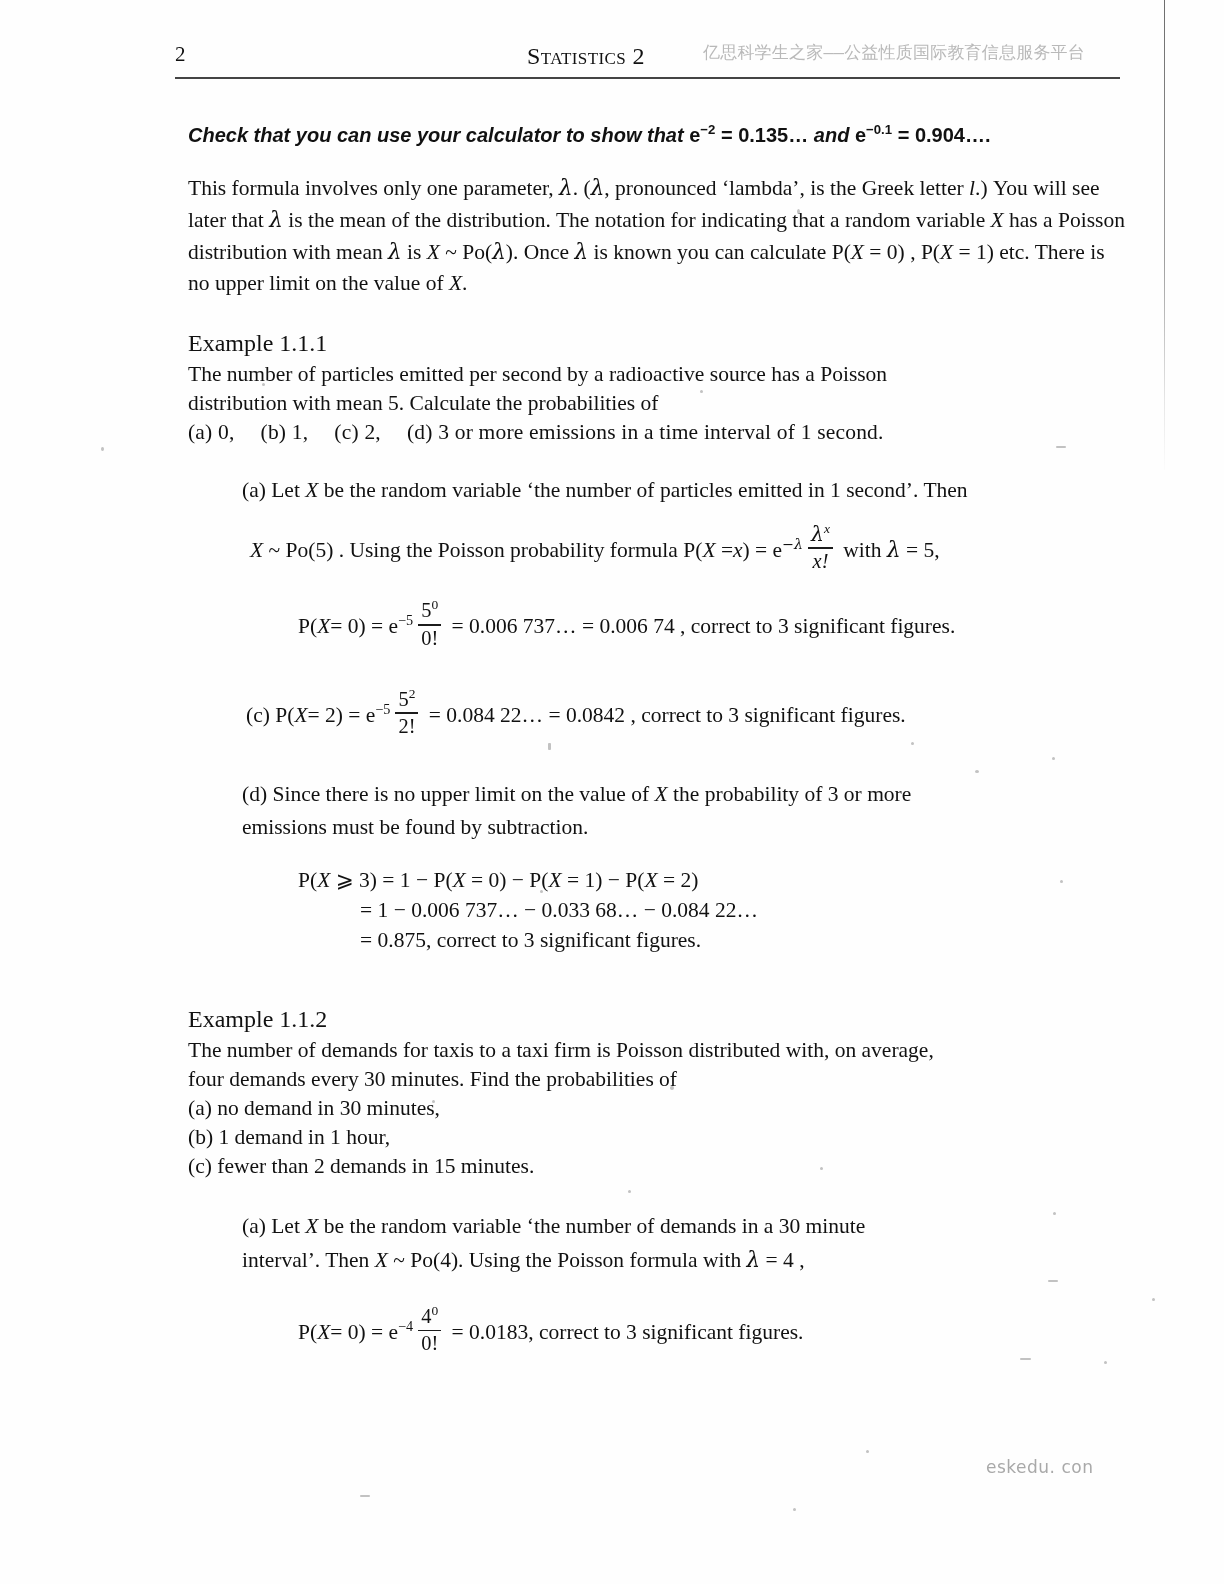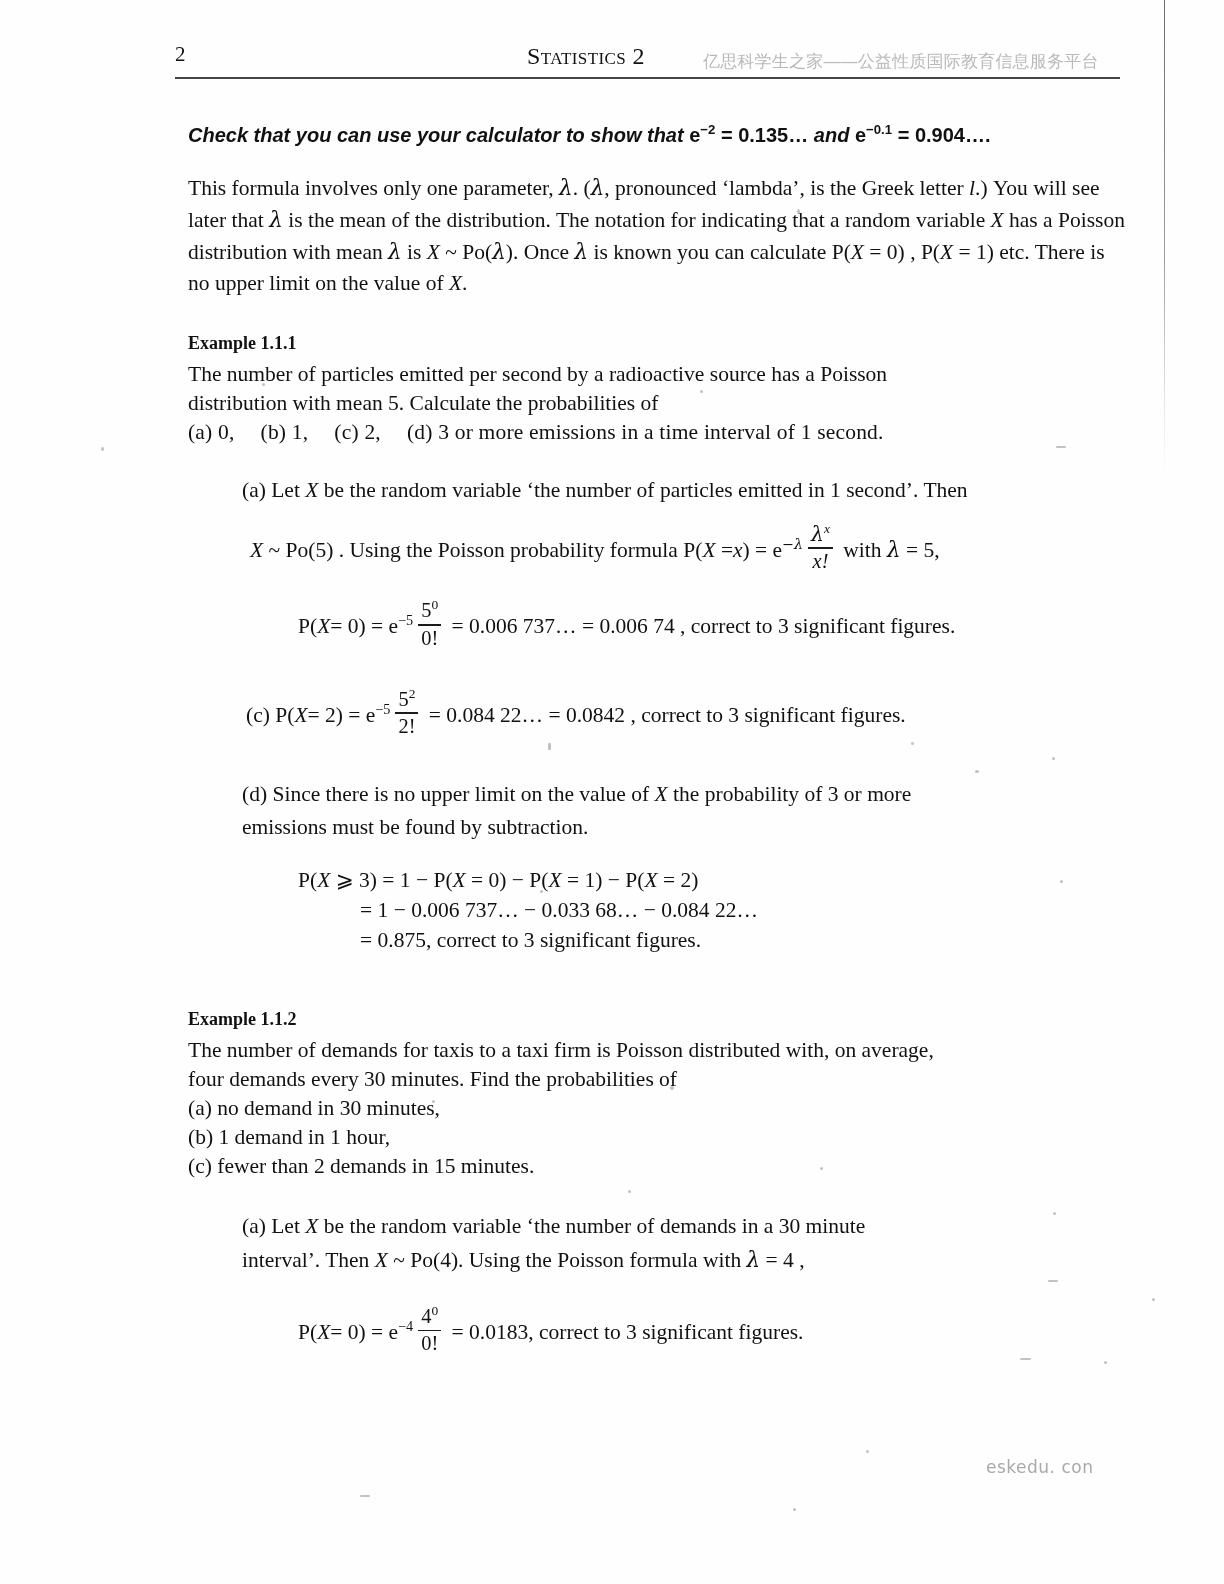--- a/index.html
+++ b/index.html
@@ -57,22 +57,22 @@
     left: 352px;
     top: 5px;
     font-size: 24px;
     font-variant: small-caps;
     letter-spacing: 0.4px;
     white-space: nowrap;
   }
   .header-watermark {
     position: absolute;
     left: 528px;
-    top: 12px;
-    font-family: Liberation Sans, sans-serif;
+    top: 3px;
+    font-family: Liberation Mono, monospace;
     font-size: 17px;
     color: #b9b9b9;
     white-space: nowrap;
     letter-spacing: 0.2px;
   }
   .header-rule {
     position: absolute;
     left: 0;
     top: 39px;
     width: 945px;
@@ -95,22 +95,22 @@
     text-align: left;
   }
   .para.italic {
     font-style: italic;
     font-family: "Liberation Sans", "DejaVu Sans", sans-serif;
     font-size: 20px;
     font-weight: 600;
   }
 
   .heading {
-    font-size: 18px;
-    font-weight: bold;
+    font-size: 24px;
+    font-weight: normal;
     margin: 30px 0 2px 0;
     line-height: 29px;
   }
 
   .indent-a { margin-left: 54px; width: 860px; }
 
   .list-line {
     font-size: 21.5px;
     line-height: 29px;
     margin: 0;

